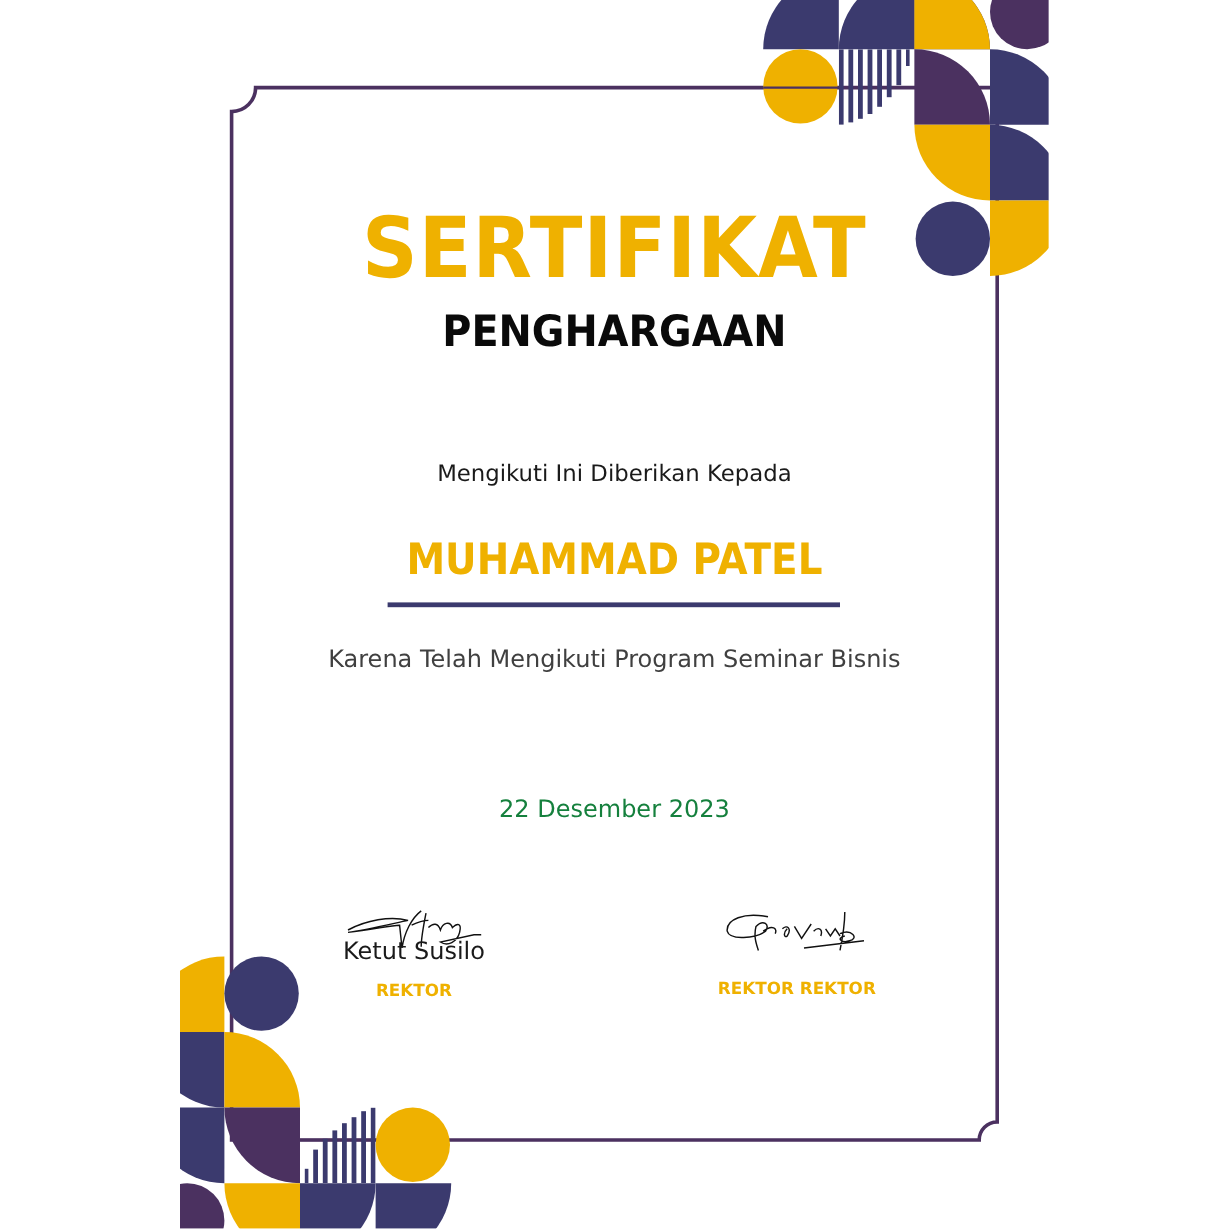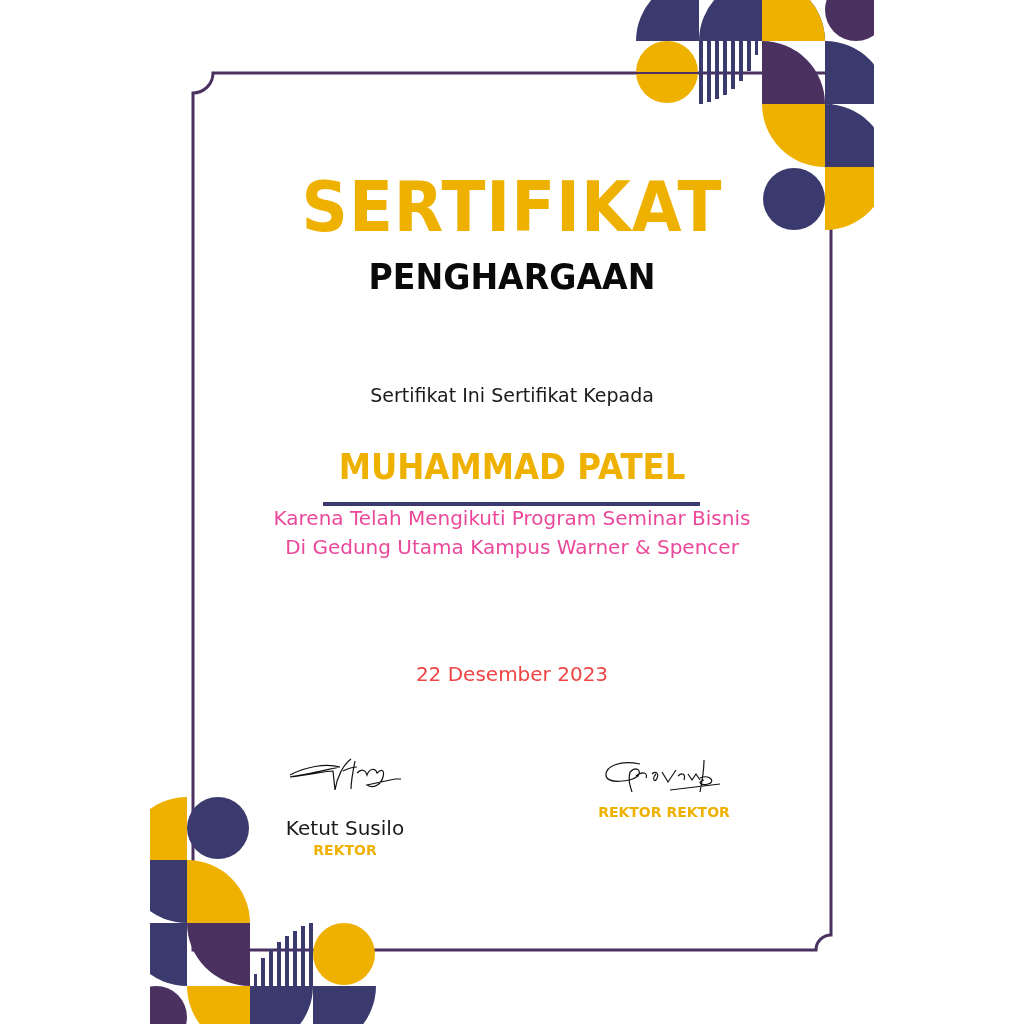--- a/index.html
+++ b/index.html
@@ -6,26 +6,26 @@
   body { width:1024px; height:1024px; background:#ffffff; position:relative; overflow:hidden; font-family:"DejaVu Sans", sans-serif; }
   .page { position:absolute; left:150px; top:0; width:724px; height:1024px; overflow:hidden; background:#fff; }
   .frame { position:absolute; left:0; top:0; }
   .deco { position:absolute; left:0; top:0; }
   .text { position:absolute; left:0; width:1024px; text-align:center; color:#111; }
   .title { top:166px; font-family:"DejaVu Sans", sans-serif; font-weight:bold; font-size:70px; letter-spacing:1px; color:#efb100; transform:scaleX(0.92); }
   .subtitle { top:256px; font-weight:bold; font-size:36px; color:#0a0a0a; letter-spacing:0px; transform:scaleX(0.92);}
   .given { top:384px; font-size:19px; color:#1a1a1a; }
   .name { top:446px; font-weight:bold; font-size:36px; color:#efb100; transform:scaleX(0.9); }
   .underline { position:absolute; left:323px; top:502px; width:377px; height:4px; background:#3b3a6e; }
-  .body-text { top:504px; font-size:20px; line-height:29px; color:#ec4899; }
-  .date { top:662px; font-size:20px; color:#ef4444; }
+  .body-text { top:535px; font-size:20px; line-height:29px; color:#404040; }
+  .date { top:662px; font-size:20px; color:#15803d; }
   .sig { position:absolute; text-align:center; }
   .sig-name { font-size:20px; color:#1a1a1a; white-space:nowrap; }
-  .sig-role { font-size:14px; font-weight:bold; color:#efb100; margin-top:2px; white-space:nowrap;}
-  .sig1 { left:245px; width:200px; top:816px; }
+  .sig-role { font-size:14px; font-weight:bold; color:#efb100; margin-top:14px; white-space:nowrap;}
+  .sig1 { left:245px; width:200px; top:780px; }
   .sig2 { left:564px; width:200px; top:802px; }
   svg.signature { position:absolute; }
 </style>
 </head>
 <body>
 
 <div class="page">
 
   <svg class="frame" width="724" height="1024" viewBox="0 0 724 1024">
     <path d="M 63 73 L 681 73 L 681 935 A 15 15 0 0 0 666 950 L 43 950 L 43 93 A 20 20 0 0 0 63 73 Z" fill="none" stroke="#4b3160" stroke-width="3"></path>
@@ -98,27 +98,26 @@
 
     <circle cx="6" cy="1017" r="31" fill="#4b3160"></circle>
     <path d="M 37 986 L 100 986 L 100 1049 A 63 63 0 0 1 37 986 Z" fill="#efb100"></path>
     <path d="M 100 986 L 163 986 A 63 63 0 0 1 100 1049 Z" fill="#3b3a6e"></path>
     <path d="M 163 986 L 226 986 A 63 63 0 0 1 163 1049 Z" fill="#3b3a6e"></path>
   </svg>
 </div>
 
 <div class="text title">SERTIFIKAT</div>
 <div class="text subtitle">PENGHARGAAN</div>
-<div class="text given">Sertifikat Ini Sertifikat Kepada</div>
+<div class="text given">Mengikuti Ini Diberikan Kepada</div>
 <div class="text name">MUHAMMAD PATEL</div>
 <div class="underline"></div>
 
 <div class="text body-text">
   <div>Karena Telah Mengikuti Program Seminar Bisnis</div>
-  <div>Di Gedung Utama Kampus Warner &amp; Spencer</div>
 </div>
 
 <div class="text date">22 Desember 2023</div>
 
 <svg class="signature" style="left:285px;top:755px" width="120" height="40" viewBox="0 0 120 40">
   <path d="M 5 20 C 20 12, 40 8, 55 12 C 45 14, 20 20, 5 22 C 25 20, 40 16, 48 16 L 50 35 C 52 22, 58 10, 66 4 M 58 16 C 62 14, 66 12, 72 12 M 70 6 C 68 16, 66 26, 66 34 M 72 18 C 76 14, 80 14, 82 20 C 84 14, 90 12, 92 18 C 96 14, 100 14, 98 22 C 96 30, 88 34, 82 30 L 110 24 L 116 24" fill="none" stroke="#111" stroke-width="1.2"></path>
 </svg>
 
 <svg class="signature" style="left:600px;top:752px" width="130" height="50" viewBox="0 0 130 50">
   <path d="M 40 12 C 20 8, 5 14, 6 24 C 8 32, 30 30, 38 24 C 42 18, 36 14, 30 20 C 28 28, 30 34, 32 40 M 36 24 C 44 18, 48 22, 46 26 M 52 22 C 56 18, 60 22, 56 28 C 54 30, 52 26, 56 22 M 62 20 L 68 30 L 76 18 M 78 24 C 82 20, 86 22, 84 28 M 88 22 L 92 28 L 96 22 L 100 28 M 104 8 C 104 20, 102 30, 100 40 M 100 26 C 110 22, 116 30, 108 32 C 102 34, 96 30, 104 28 M 70 38 L 120 32" fill="none" stroke="#111" stroke-width="1.2"></path>

